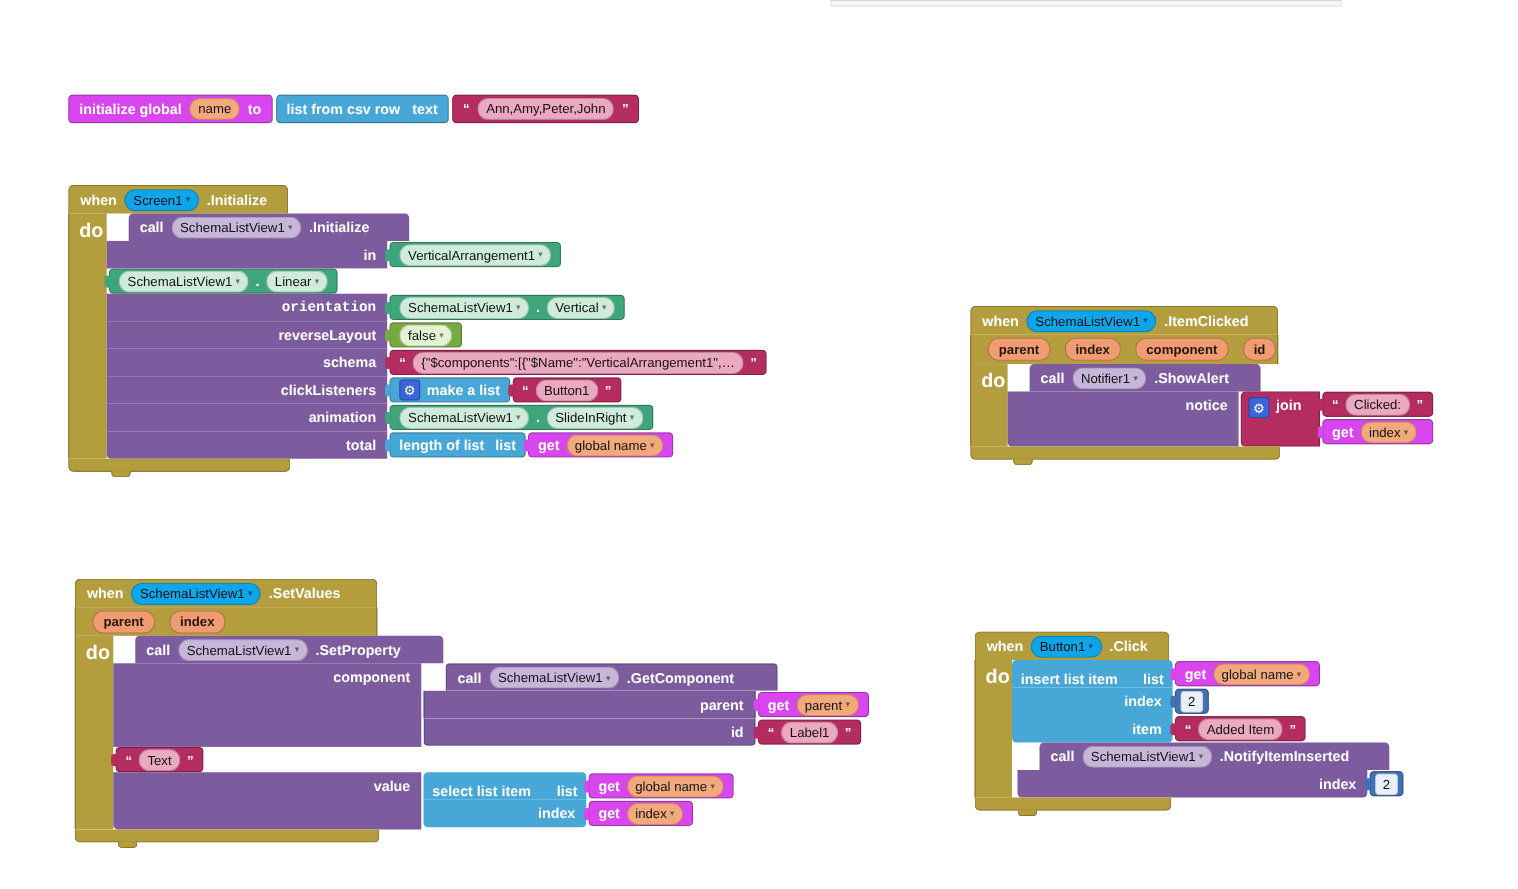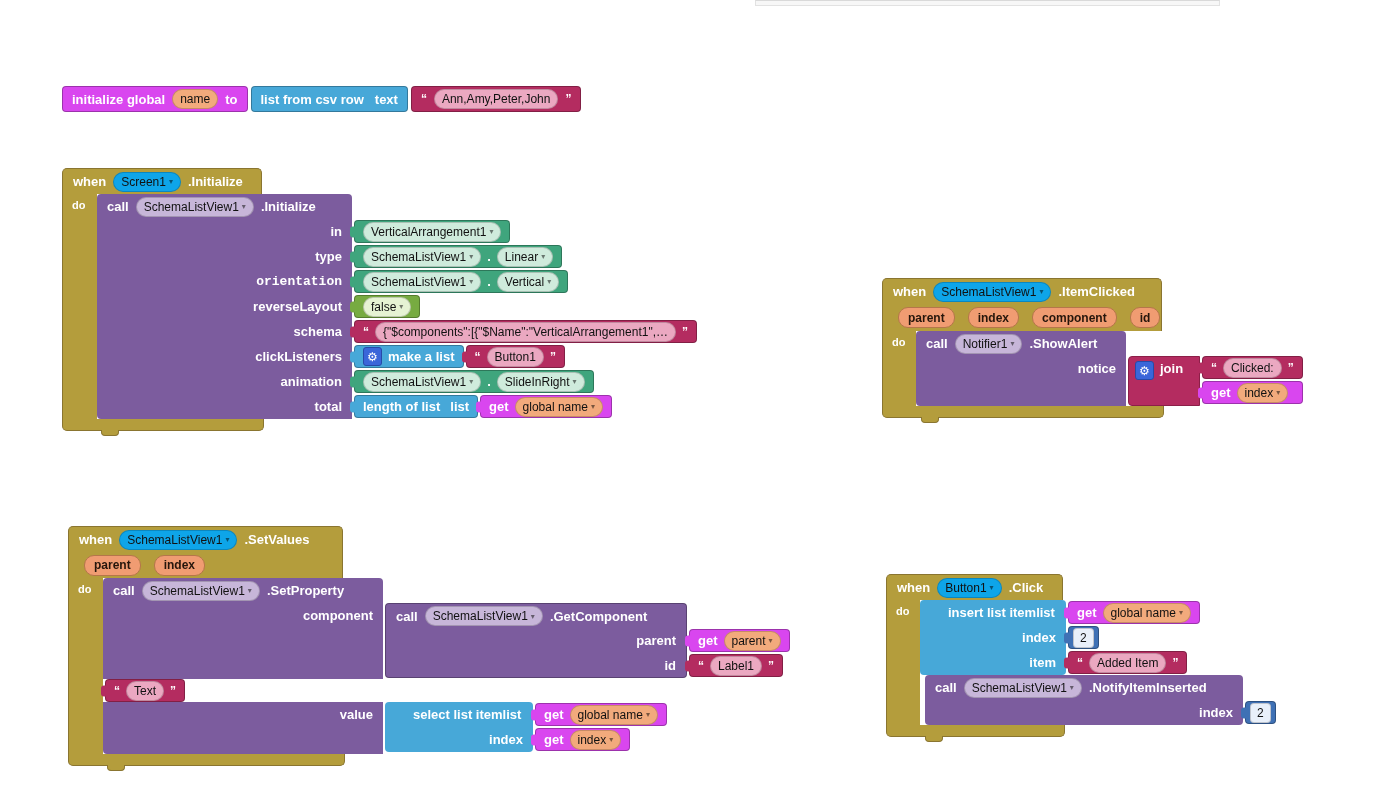--- a/index.html
+++ b/index.html
@@ -9,21 +9,21 @@
   .dot{color:#fff;font-weight:bold;font-size:13px;}
   .q{color:#fff;font-weight:bold;font-size:12px;}
   .tri{font-size:8px;color:rgba(0,0,0,.5);margin-left:3px;}
   
   .hdr{background:#b49d3c;border:1px solid #8a7530;border-bottom:none;border-radius:5px 5px 0 0;
        display:flex;align-items:center;gap:7px;padding:0 10px;height:26px;box-sizing:border-box;white-space:nowrap;}
   .paramsrow{background:#b49d3c;border-left:1px solid #8a7530;border-right:1px solid #8a7530;
        display:flex;align-items:center;gap:13px;padding:0 15px;height:27px;box-sizing:border-box;}
   .body{display:flex;align-items:stretch;}
   .dostrip{flex:0 0 35px;background:#b49d3c;border-left:1px solid #8a7530;box-sizing:border-box;
-       color:#fff;font-weight:bold;font-size:11px;padding:5px 0 0 9px;}
+       color:#fff;font-weight:bold;font-size:18px;padding:5px 0 0 9px;}
   .footer{background:#b49d3c;border:1px solid #8a7530;border-top:none;border-radius:0 0 5px 5px;height:11px;position:relative;}
   .footer::after{content:"";position:absolute;left:38px;top:100%;width:16px;height:5px;background:#b49d3c;
        border:1px solid #8a7530;border-top:none;border-radius:0 0 4px 4px;}
   
   .pill{display:inline-flex;align-items:center;height:18px;padding:0 7px;border-radius:10px;
         color:#111;font-weight:normal;font-size:12px;white-space:nowrap;border:1px solid rgba(0,0,0,.18);}
   .gold-pill{background:#0ea5e9;}
   .purple-pill{background:#c7b6d9;}
   .orange-pill{background:#f2aa7c;}
   .pink-pill{background:#eba8c1;}
@@ -42,27 +42,27 @@
   .orange-bg{background:#d946ef;}
   .blue-bg{background:#47a8d8;}
   .magenta-bg{background:#b42c60;}
   .green-bg{background:#3fa57d;}
   .logic-bg{background:#77ab41;}
   .math-bg{background:#3f71b5;}
   .purple-bg{background:#7c5c9e;}
   
   .cb{display:flex;flex-direction:column;align-items:flex-start;}
   .cb-title{display:flex;align-items:center;gap:7px;padding:0 10px;height:25px;box-sizing:border-box;
-      border-radius:4px 4px 0 0;white-space:nowrap;}
+      border-radius:4px 4px 0 0;white-space:nowrap;margin-left:20px;}
   .cb-row{display:flex;align-items:center;}
   .cb-row.tall{align-items:flex-start;}
   .cb-slot{display:flex;align-items:center;justify-content:flex-end;padding-right:10px;box-sizing:border-box;
       height:25px;color:#fff;font-weight:bold;font-size:13px;white-space:nowrap;}
   .cb-slot.top{align-items:flex-start;padding-top:5px;}
-  .cb-titleslot{display:flex;align-items:center;justify-content:space-between;padding:0 28px;height:25px;
+  .cb-titleslot{display:flex;align-items:flex-end;justify-content:space-between;padding:0 8px;height:25px;
       box-sizing:border-box;border-radius:4px 4px 0 0;white-space:nowrap;}
   .gear{flex:0 0 17px;width:17px;height:17px;border-radius:3px;background:#3a66d9;color:#fff;display:inline-flex;
       align-items:center;justify-content:center;font-size:12px;border:1px solid #274aa8;}
   .joinwrap{display:flex;align-items:flex-start;margin-left:2px;}
   .joinhead{background:#b42c60;border:1px solid #8c1f48;border-radius:4px 0 0 4px;width:72px;height:50px;
       box-sizing:border-box;display:flex;align-items:flex-start;gap:6px;padding:4px 6px;}
   .joinargs{display:flex;flex-direction:column;gap:2px;}
   .col{display:flex;flex-direction:column;align-items:flex-start;}
   .topstrip{position:absolute;left:755px;top:0;width:465px;height:6px;background:#f7f7f7;
       border:1px solid #e2e2e2;border-top-color:#d9d9d9;box-sizing:border-box;}
@@ -112,21 +112,20 @@
       <div class="cb-row">
         <div class="cb-slot purple-bg" style="width:255px;">in</div>
         <span class="vb green-bg">
           <span class="pill green-pill">
               <span>VerticalArrangement1</span>
               <span class="tri">▾</span>
             </span>
         </span>
       </div>
       <div class="cb-row">
-        <div class="cb-slot purple-bg" style="width:255px;">type</div>
         <span class="vb green-bg">
           <span class="pill green-pill">
               <span>SchemaListView1</span>
               <span class="tri">▾</span>
             </span>
           <span class="dot">.</span>
           <span class="pill green-pill">
               <span>Linear</span>
               <span class="tri">▾</span>
             </span>

